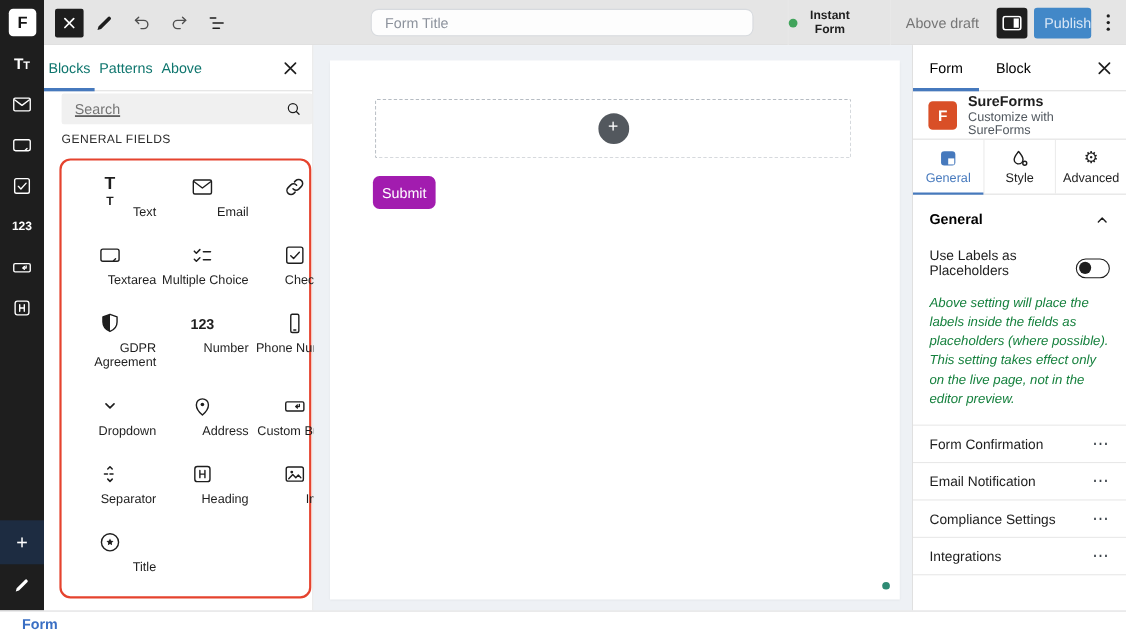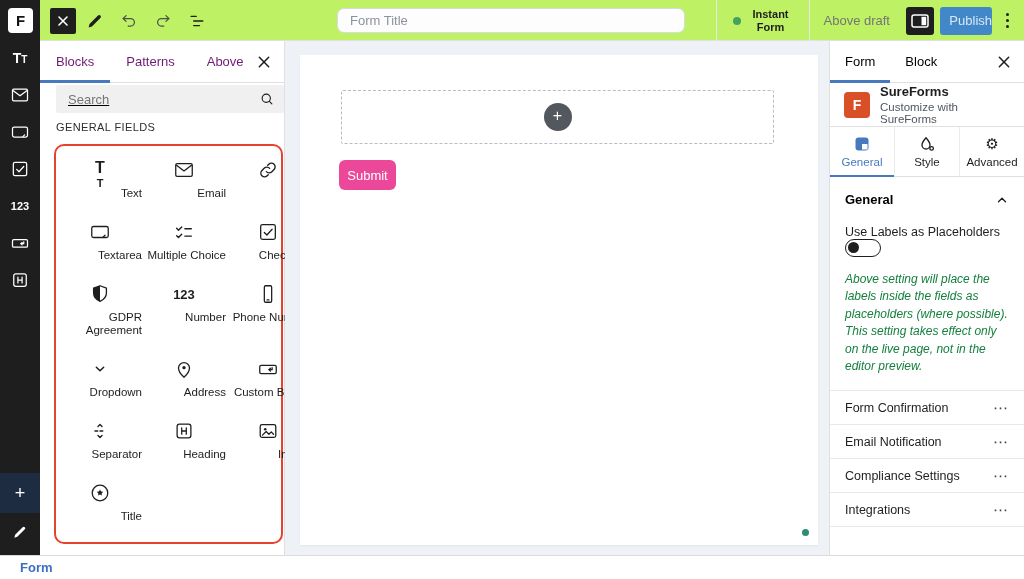--- a/index.html
+++ b/index.html
@@ -1,32 +1,32 @@
 <!DOCTYPE html>
 <html><head>
 <meta charset="utf-8">
 <style>
   * { box-sizing: border-box; margin: 0; padding: 0; }
   html,body { width:1024px; height:579px; overflow:hidden; }
   body { font-family:"Liberation Sans", sans-serif; background:#fff; position:relative; color:#1e1e1e; }
   button { font-family:inherit; cursor:pointer; }
 
   
-  .topbar { position:absolute; left:40px; top:0; width:984px; height:41px; background:#bef264;
+  .topbar { position:absolute; left:40px; top:0; width:984px; height:41px; background:#e5e5e5;
             border-bottom:1px solid #e0e0e0; }
   .tb-left { position:absolute; left:10px; top:0; height:41px; display:flex; align-items:center; gap:4px; }
   .btn-close-black { width:26px; height:26px; background:#1e1e1e; border:none; border-radius:2px;
                      display:grid; place-items:center; }
   .icon-btn { width:30px; height:30px; background:none; border:none; display:grid; place-items:center; }
   .form-title { position:absolute; left:297px; top:8px; width:348px; height:25px; border:1px solid #d7dade;
                 border-radius:7px; padding:0 12px; font-size:13px; color:#1e1e1e; background:#fdfdfd; outline:none; }
   .form-title::placeholder { color:#8c929c; }
   .tb-right { position:absolute; right:0; top:0; height:41px; display:flex; align-items:center; }
   .instant { width:94px; height:41px; border-left:1px solid #e8e8e8; border-right:1px solid #e8e8e8;
-             display:flex; align-items:center; justify-content:center; gap:8px; background:none; border-top:none; border-bottom:none;margin-left:36px; }
+             display:flex; align-items:center; gap:8px; background:none; border-top:none; border-bottom:none;margin-left:36px; }
   .dot-green { width:8px; height:8px; border-radius:50%; background:#42a45c; }
   .instant-label { font-size:11px; font-weight:600; color:#1e1e1e; width:44px; text-align:center; line-height:13px; }
   .save-draft { margin:0 10px 0 14px; font-size:13px; color:#757575; background:none; border:none; }
   .sb-toggle { width:28px; height:28px; background:#1e1e1e; border:none; border-radius:3px;
                display:grid; place-items:center; margin:0 6px; }
   .publish { width:52px; height:28px; background:#4288c8; color:#d9e7f6; border:none; border-radius:3px; font-size:13px;text-align:right; }
   .kebab { width:26px; height:30px; background:none; border:none; display:flex; flex-direction:column;
            align-items:center; justify-content:center; gap:3px; margin:0 4px 0 2px; }
   .kebab i { width:3px; height:3px; border-radius:50%; background:#1e1e1e; }
 
@@ -41,21 +41,21 @@
   .rail-tt .big { font-size:14px; } .rail-tt .small { font-size:10px; }
   .rail-plus { position:absolute; left:0; top:473px; width:40px; height:40px; background:#1d2c41; color:#fff;
                font-size:18px; border:none; }
   .rail-pencil { position:absolute; left:0; top:518px; width:40px; height:28px; background:none; border:none;
                  display:grid; place-items:center; }
 
   
   .panel { position:absolute; left:40px; top:41px; width:245px; height:514px; background:#fff;
            border-right:1px solid #e0e0e0; }
   .panel-tabs { height:42px; border-bottom:1px solid #e0e0e0; display:flex; position:relative; }
-  .ptab { padding:0 16px; display:flex; align-items:center; font-size:13px; font-weight:500; color:#701a75;
+  .ptab { padding:0 4px; display:flex; align-items:center; font-size:13px; font-weight:500; color:#0f766e;
           background:none; border:none; position:relative; }
   .ptab.active::after { content:""; position:absolute; left:0; right:0; bottom:-1px; height:3px; background:#4679bd; }
   .panel-close { position:absolute; right:10px; top:11px; width:20px; height:20px; background:none; border:none;
                  display:grid; place-items:center; }
   .search { position:absolute; left:16px; top:44px; width:228px; height:28px; background:#f0f0f0; border-radius:2px; }
   .search input { width:100%; height:100%; border:none; background:none; padding:0 30px 0 12px; font-size:13px; outline:none;text-decoration:underline; }
   .search input::placeholder { color:#757575; }
   .search svg { position:absolute; right:8px; top:5px; }
   .section-title { position:absolute; left:16px; top:80px; font-size:11px; font-weight:500; letter-spacing:.4px; color:#2c2c2c; }
   .ring { position:absolute; left:14px; top:103px; width:229px; height:400px; border:2.5px solid #e5432e; border-radius:10px; }
@@ -69,21 +69,21 @@
   .num-glyph { font-size:13px; font-weight:700; color:#1e1e1e; }
 
   
   .canvas { position:absolute; left:285px; top:41px; width:544px; height:514px; background:#eef1f5; }
   .form-card { position:absolute; left:15px; top:14px; width:518px; height:490px; background:#fff;
                box-shadow:0 1px 2px rgba(0,0,0,.05); }
   .drop-zone { position:absolute; left:41px; top:35px; width:433px; height:54px; border:1px dashed #b6bcc3;
                border-radius:2px; display:grid; place-items:center; }
   .add-block { width:28px; height:28px; border-radius:50%; background:#53585e; color:#fff; border:none;
                font-size:16px; line-height:1; display:grid; place-items:center; padding-bottom:2px; }
-  .submit-btn { position:absolute; left:39px; top:105px; width:57px; height:30px; background:#ec4899; color:#fff;
+  .submit-btn { position:absolute; left:39px; top:105px; width:57px; height:30px; background:#a21caf; color:#fff;
                 border:none; border-radius:6px; font-size:13px; }
   .teal-dot { position:absolute; right:9px; bottom:9px; width:7px; height:7px; border-radius:50%; background:#2e8b74; }
 
   
   .sidebar { position:absolute; left:829px; top:41px; width:195px; height:514px; background:#fff; border-left:1px solid #e0e0e0; }
   .sb-tabs { height:42px; border-bottom:1px solid #e0e0e0; display:flex; position:relative; }
   .sbtab { padding:0 15px; display:flex; align-items:center; font-size:13px; font-weight:500; background:none; border:none; position:relative; }
   .sbtab.active::after { content:""; position:absolute; left:0; right:0; bottom:-1px; height:3px; background:#4679bd; }
   .sb-close { position:absolute; right:10px; top:11px; width:20px; height:20px; background:none; border:none; display:grid; place-items:center; }
   .plugin { height:44px; border-bottom:1px solid #e0e0e0; display:flex; align-items:center; gap:10px; padding:0 14px; }
@@ -93,21 +93,21 @@
   .plugin-sub { font-size:11.5px; color:#50575e; margin-top:2px; }
   .gsa { display:flex; height:50px; border-bottom:1px solid #e0e0e0; }
   .gsa-tab { flex:1; display:flex; flex-direction:column; align-items:center; justify-content:center; gap:4px;
              font-size:11.5px; color:#1e1e1e; background:none; border:none; border-right:1px solid #ececec; position:relative; }
   .gsa-tab:last-child { border-right:none; }
   .gsa-tab.active { color:#4679bd; }
   .gsa-tab.active::after { content:""; position:absolute; left:0; right:0; bottom:-1px; height:2px; background:#4679bd; }
   .gear-glyph { font-size:15px; line-height:16px; color:#1e1e1e; }
   .accordion { display:flex; justify-content:space-between; align-items:center; padding:15px 15px 9px;
                font-size:13px; font-weight:600; width:100%; background:none; border:none; }
-  .toggle-row { display:flex; justify-content:space-between; align-items:flex-start; padding:9px 15px 0;flex-direction:column; }
+  .toggle-row { display:flex; justify-content:space-between; align-items:flex-end; padding:9px 15px 0; }
   .toggle-label { font-size:12.5px; }
   .toggle { width:36px; height:18px; border:1.5px solid #1e1e1e; border-radius:10px; background:#fff; position:relative; }
   .toggle::after { content:""; position:absolute; left:2px; top:1.5px; width:11px; height:11px; border-radius:50%; background:#1e1e1e; }
   .help { margin:14px 15px 4px; font-style:italic; font-size:12px; line-height:1.45; color:#15803d; }
   .sb-rows { margin-top:15px; border-top:1px solid #e8e8e8; }
   .sb-row { height:34px; display:flex; align-items:center; justify-content:space-between; padding:0 15px;
             border-bottom:1px solid #e8e8e8; }
   .sb-row .rlabel { font-size:12.5px; font-weight:500; }
   .row-menu { background:none; border:none; font-size:15px; color:#3c434a; letter-spacing:1px; line-height:10px; }
 

